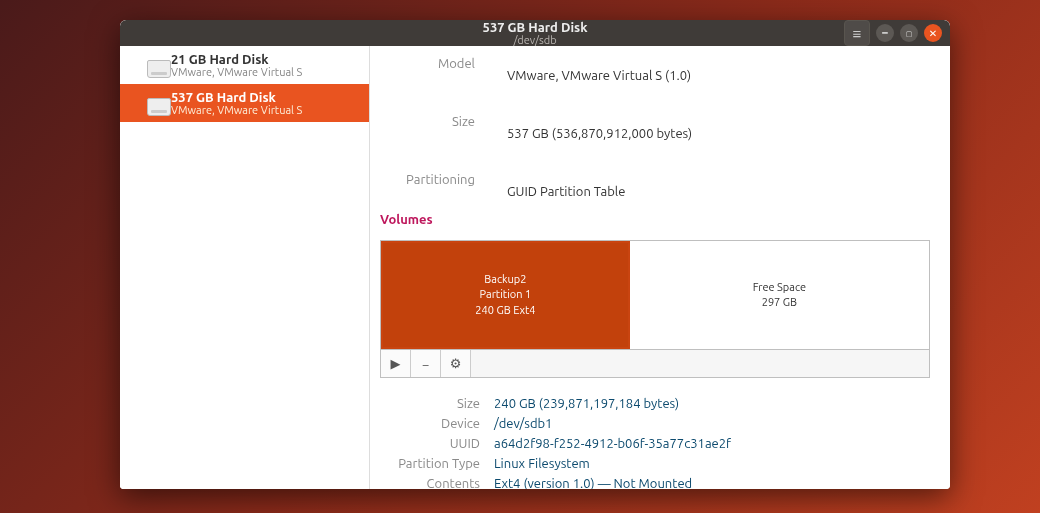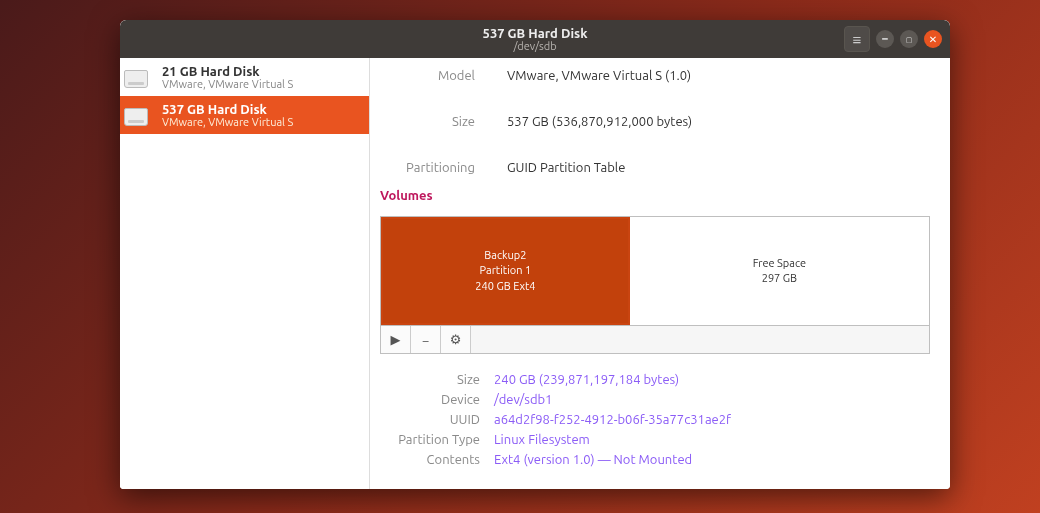--- a/index.html
+++ b/index.html
@@ -81,23 +81,23 @@
     display: flex;
     background: #fff;
   }
   .sidebar {
     width: 250px;
     border-right: 1px solid #ddd;
     background: #fff;
   }
   .disk-item {
     display: flex;
-    align-items: center;
-    gap: 14px;
-    padding: 6px 4px;
+    align-items: flex-end;
+    gap: 0;
+    padding: 6px 27px;
     cursor: pointer;
   }
   .disk-item.selected {
     background: #e95420;
     color: #fff;
   }
   .disk-icon {
     width: 24px; height: 18px;
     background: #eee;
     border: 1px solid #bbb;
@@ -125,21 +125,21 @@
   }
   .kv {
     display: grid;
     grid-template-columns: 95px 1fr;
     row-gap: 6px;
     column-gap: 14px;
     margin-bottom: 14px;
     gap: 32px;
   }
   .kv .k { text-align: right; color: #8a8a8a; font-size: 13px; }
-  .kv .v { color: #333; font-size: 13px; }
+  .kv .v { color: #333; font-size: 13px; margin-top: 12px; }
 
   .section-h {
     font-weight: bold;
     font-size: 13px;
     color: #be185d;
     margin: 4px 0 8px 0;
   }
   .vol-wrap {
     padding: 6px 0;
   }
@@ -186,21 +186,21 @@
     background: #fbfbfb;
   }
   .kv2 {
     display: grid;
     grid-template-columns: 100px 1fr;
     row-gap: 6px;
     column-gap: 14px;
     margin-top: 12px;
   }
   .kv2 .k { text-align: right; color: #8a8a8a; font-size: 13px; }
-  .kv2 .v { color: #8b5cf6; font-size: 13px; }
+  .kv2 .v { color: #0c4a6e; font-size: 13px; }
 </style>
 </head>
 <body>
 
 <div class="window">
 
   <div class="titlebar">
     <div class="titlebar-center">
       <div class="titlebar-title">537 GB Hard Disk</div>
       <div class="titlebar-sub">/dev/sdb</div>

